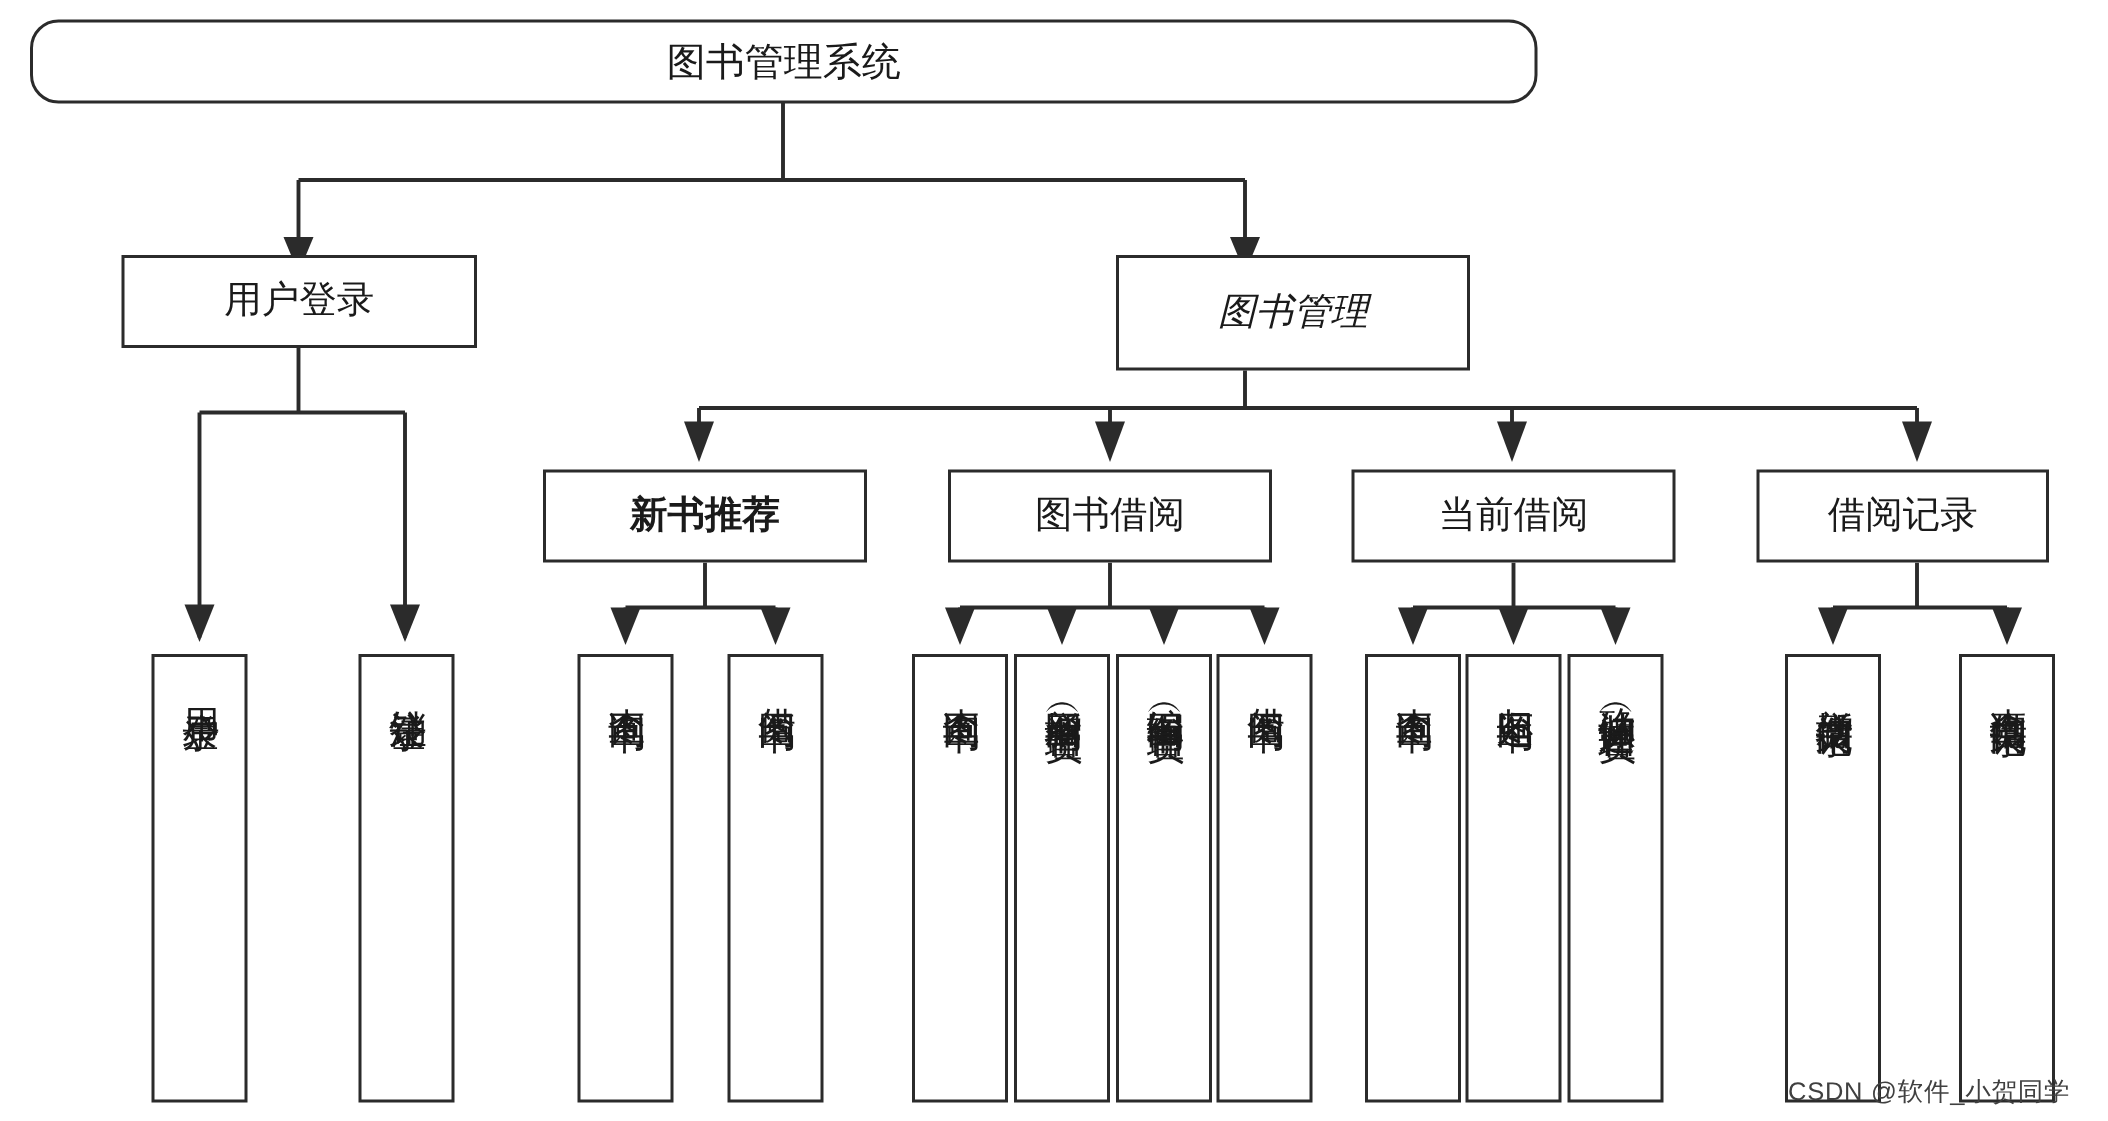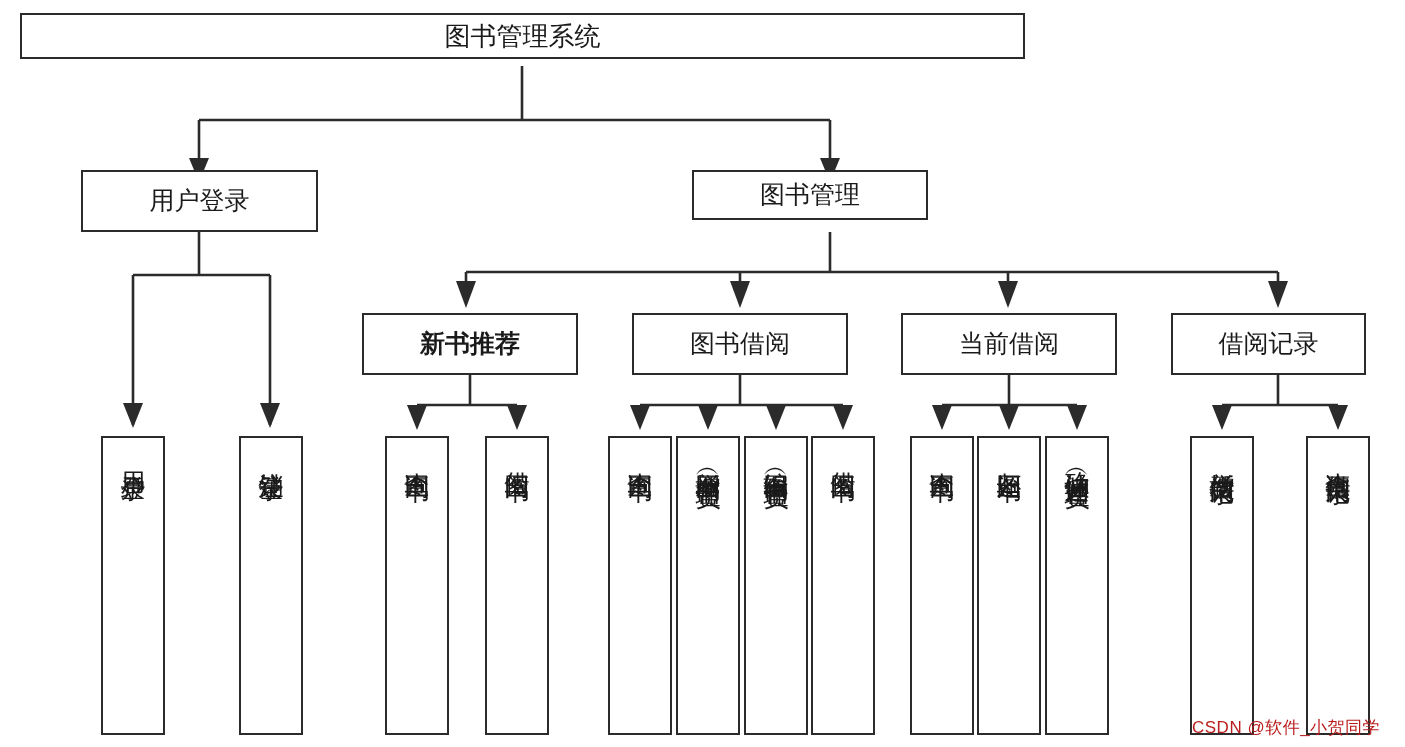--- a/index.html
+++ b/index.html
@@ -59,21 +59,21 @@
     writing-mode: vertical-rl;
     text-orientation: upright;
     font-size: 25px;
     letter-spacing: 2px;
     line-height: 1;
     white-space: nowrap;
   }
   .watermark {
     position: absolute;
     font-size: 17px;
-    color: #b91c1c;
+    color: #404040;
     white-space: nowrap;
     letter-spacing: 0.5px;
     text-align: center;
   }
 </style>
 </head>
 <body>
 
 <div id="canvas">
 
@@ -148,28 +148,28 @@
 
       <path d="M 932 405 L 952 405 L 942 430 z"></path>
       <path d="M 999 405 L 1019 405 L 1009 430 z"></path>
       <path d="M 1067 405 L 1087 405 L 1077 430 z"></path>
 
       <path d="M 1212 405 L 1232 405 L 1222 430 z"></path>
       <path d="M 1328 405 L 1348 405 L 1338 430 z"></path>
     </g>
   </svg>
 
-  <div class="node horiz root" style="left:20px; top:13px; width:1005px; height:46px;">
+  <div class="node horiz root" style="left:20px; top:13px; width:1005px; height:56px;border-radius:19px;">
     <span class="node-label">图书管理系统</span>
   </div>
 
   <div class="node horiz" style="left:81px; top:170px; width:237px; height:62px;">
     <span class="node-label">用户登录</span>
   </div>
-  <div class="node horiz" style="left:692px; top:170px; width:236px; height:50px;">
+  <div class="node horiz" style="left:744px; top:170px; width:236px; height:77px;font-style:italic;">
     <span class="node-label">图书管理</span>
   </div>
 
   <div class="node horiz" style="left:362px; top:313px; width:216px; height:62px;font-weight:bold;">
     <span class="node-label">新书推荐</span>
   </div>
   <div class="node horiz" style="left:901px; top:313px; width:216px; height:62px;">
     <span class="node-label">当前借阅</span>
   </div>
   <div class="node horiz" style="left:632px; top:313px; width:216px; height:62px;">

